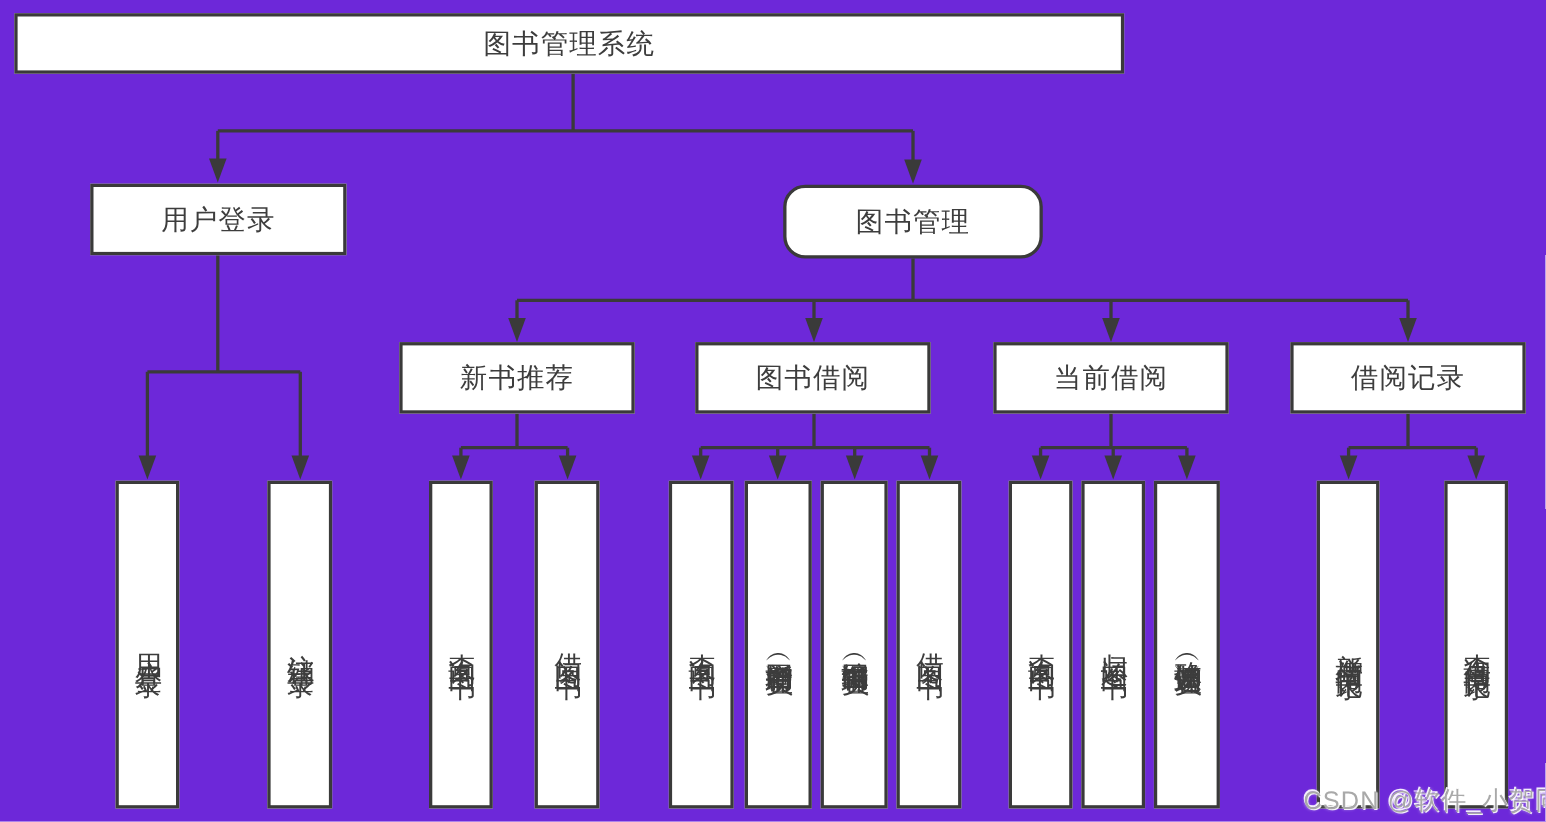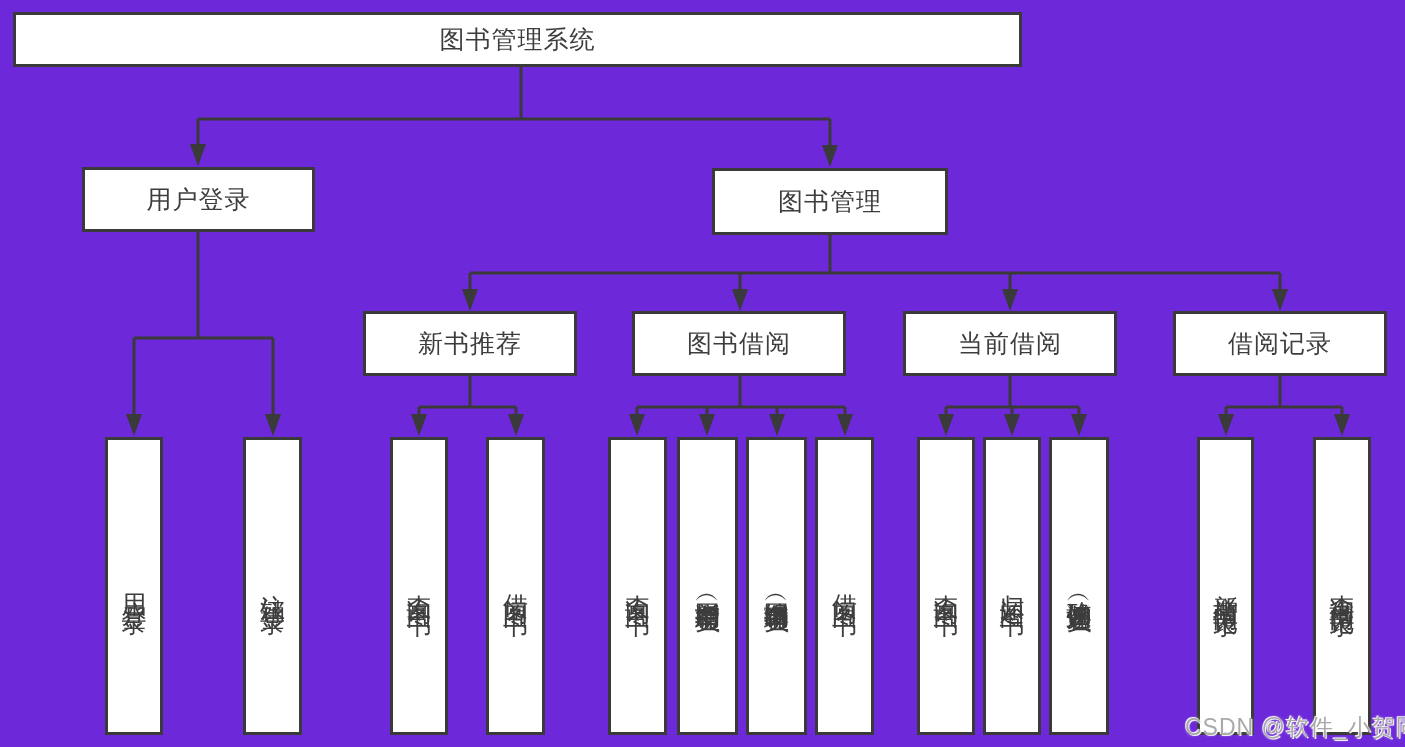--- a/index.html
+++ b/index.html
@@ -22,21 +22,21 @@
     font-size:25px;
     letter-spacing:6px;
     line-height:1;
     color:#3d3d3d;
   }
   .leaf .vlabel.mid{letter-spacing:4px;}
   .leaf .vlabel.long{letter-spacing:1px;}
   
   #n-root{left:13px;top:12px;width:1009px;height:55px;}
   #n-user-login{left:82px;top:167px;width:233px;height:65px;}
-  #n-book-mgmt{left:712px;top:168px;width:236px;height:67px;}
+  #n-book-mgmt{left:712px;top:168px;width:236px;height:67px;border-radius:20px;}
   #n-new-book{left:363px;top:311px;width:214px;height:65px;text-align:center;}
   #n-book-borrow{left:632px;top:311px;width:214px;height:65px;}
   #n-cur-borrow{left:903px;top:311px;width:214px;height:65px;}
   #n-borrow-rec{left:1173px;top:311px;width:214px;height:65px;}
   .leaf{top:437px;height:298px;}
   #l-user-login{left:105px;width:58px;}
   #l-logout{left:243px;width:59px;}
   #l-query1{left:390px;width:58px;}
   #l-borrow1{left:486px;width:59px;}
   #l-query2{left:608px;width:59px;}

